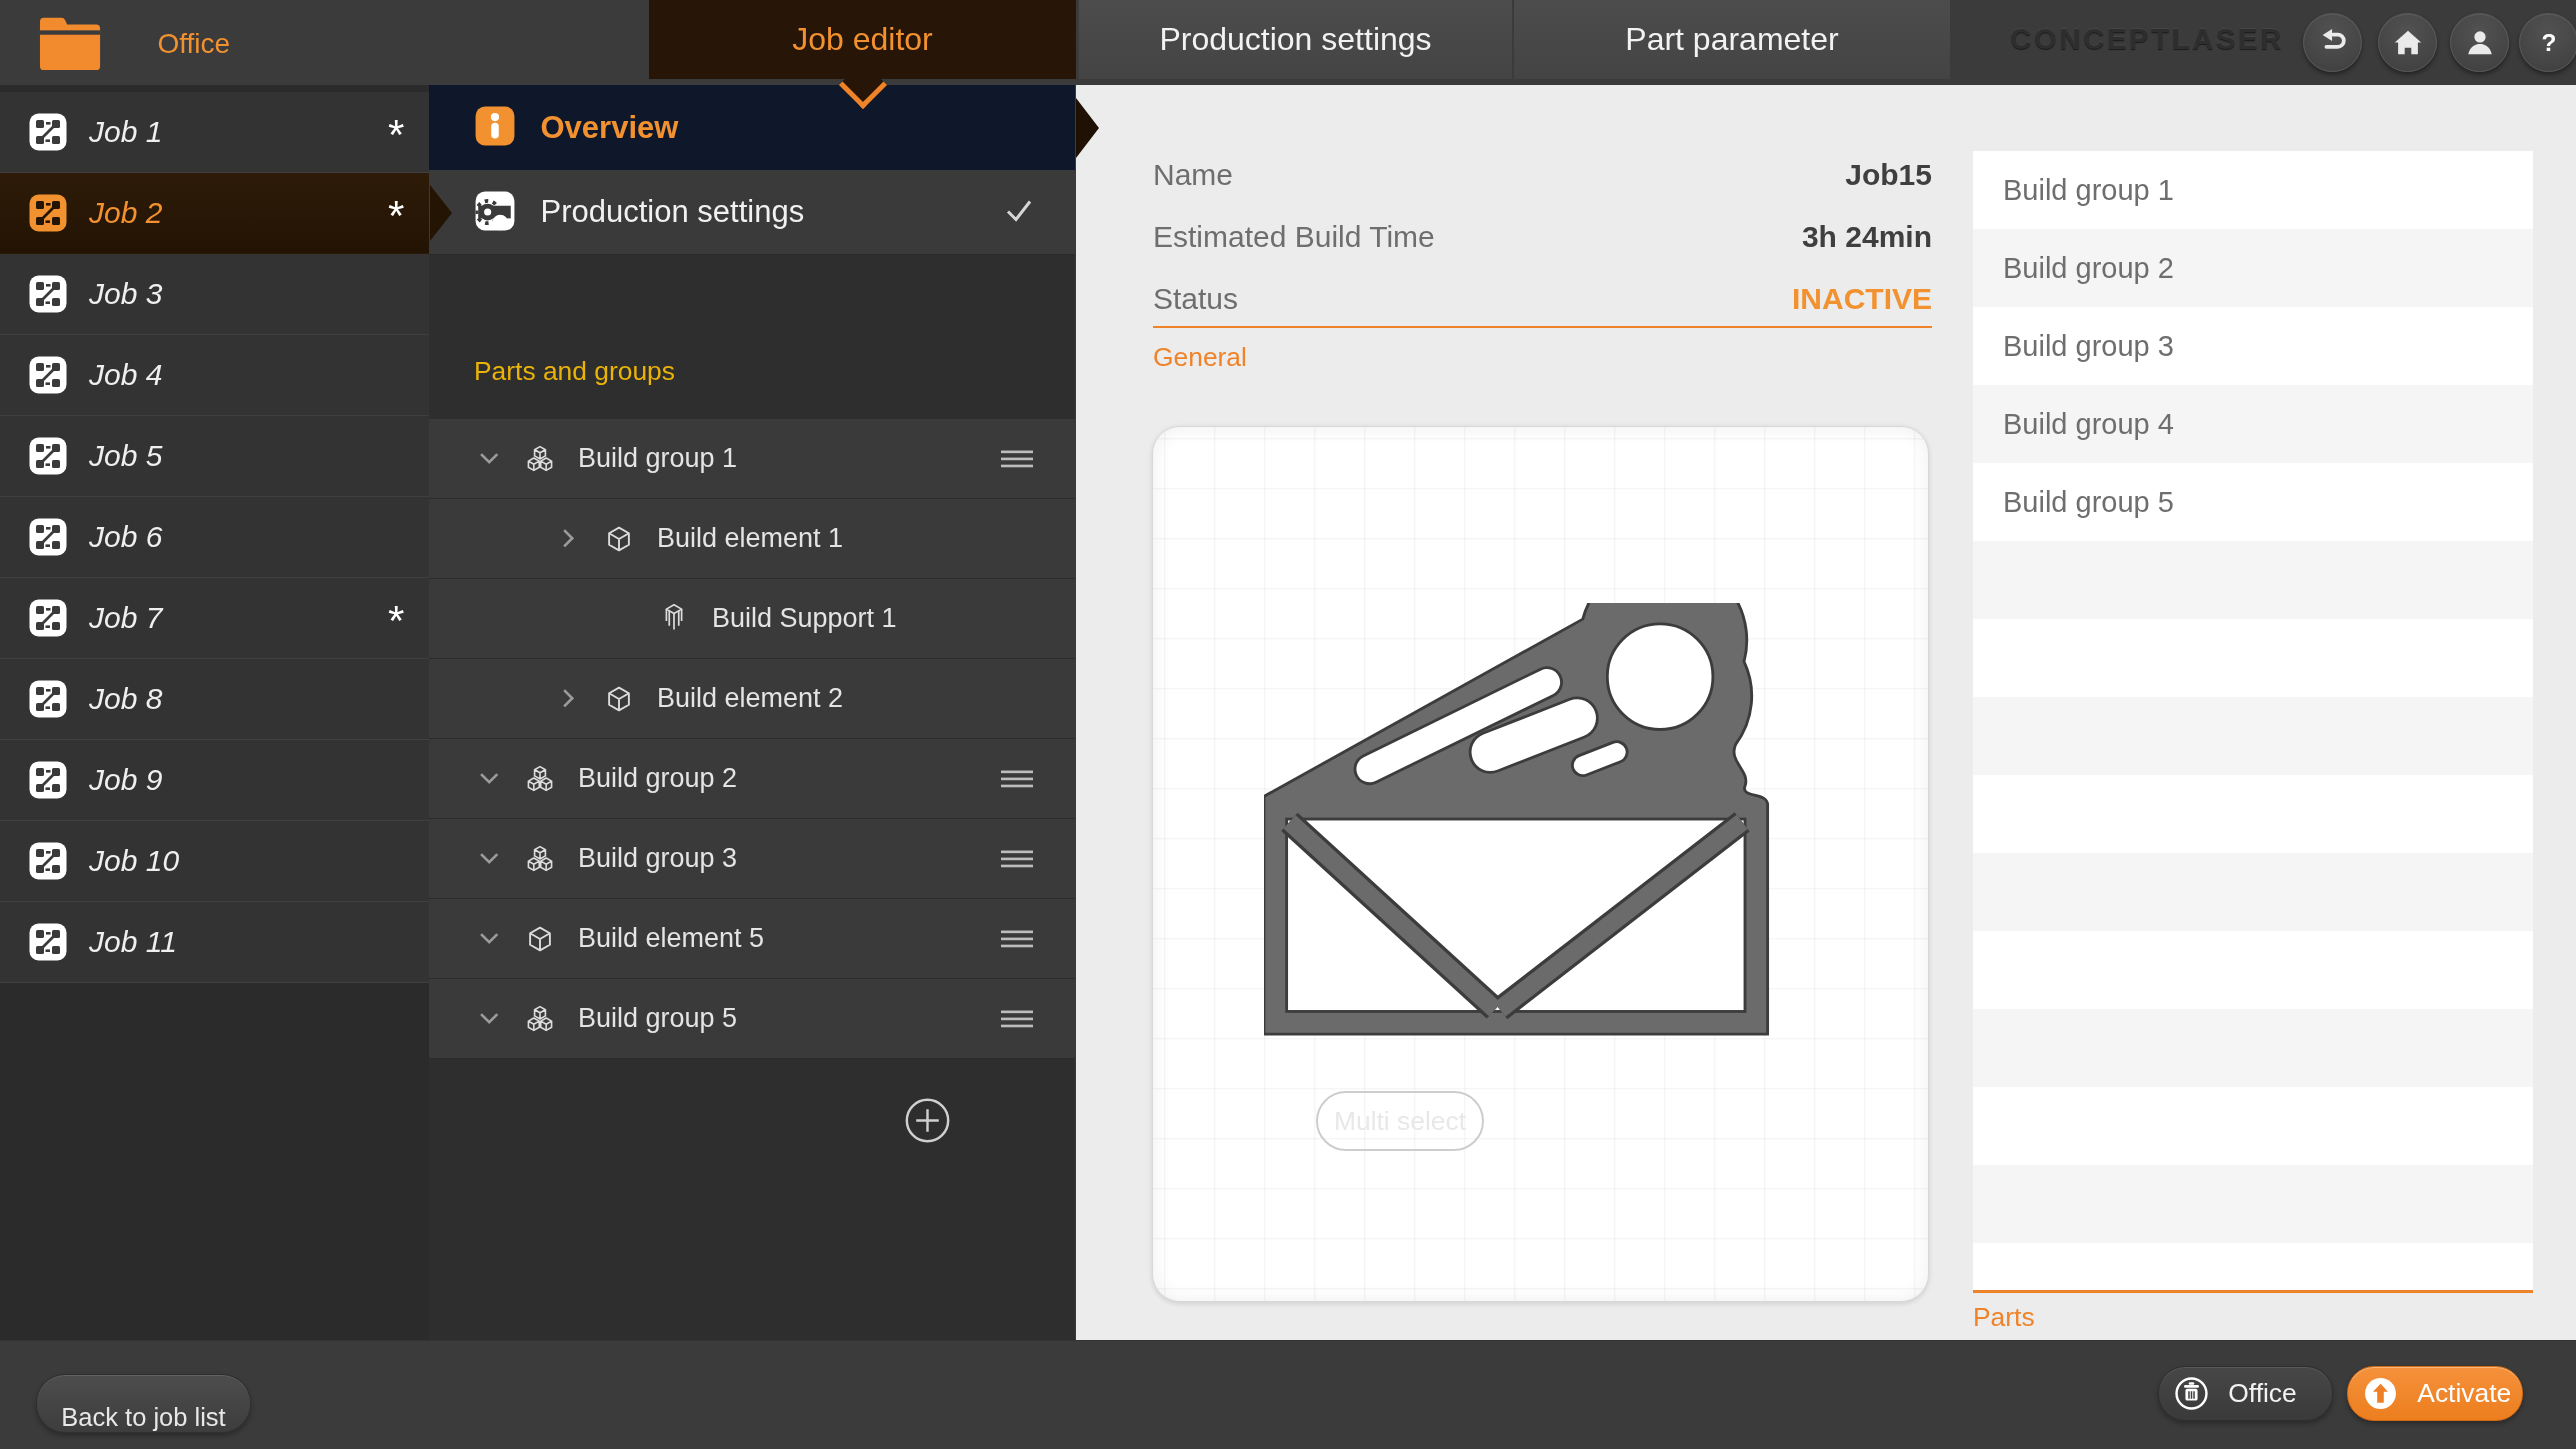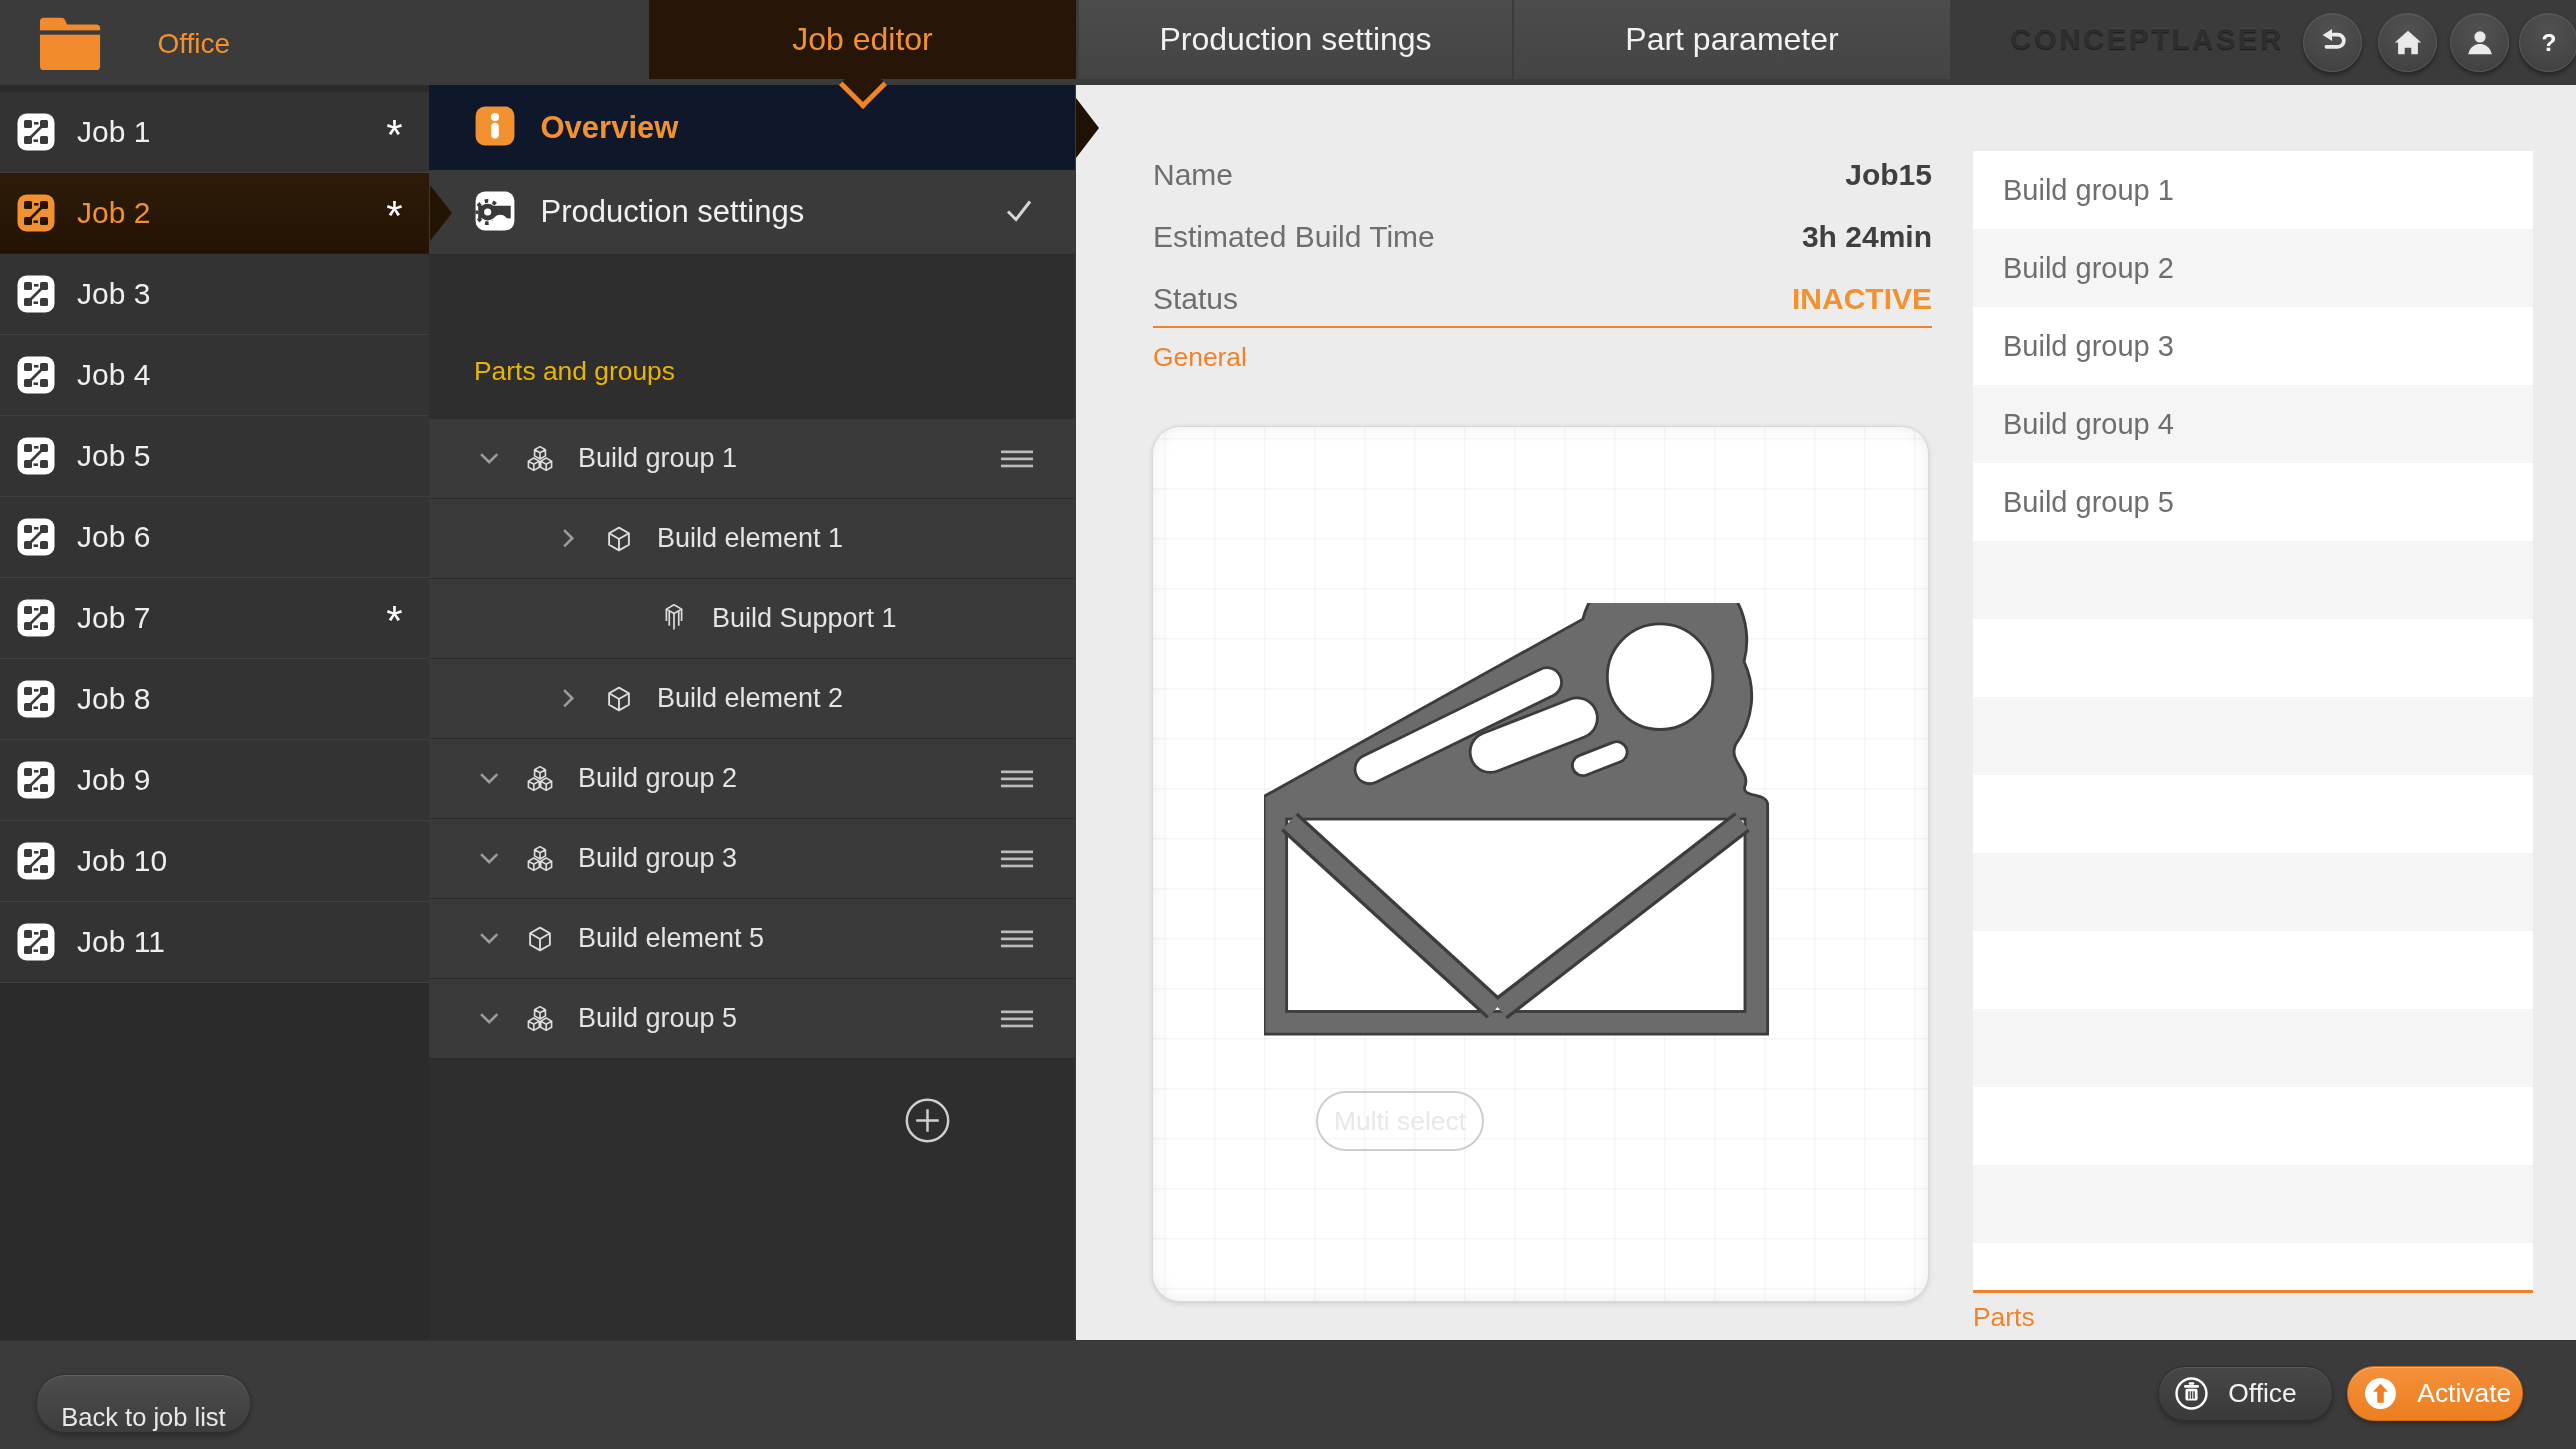--- a/index.html
+++ b/index.html
@@ -24,21 +24,21 @@
   .hbtn { position:absolute; top:13.2px; width:59px; height:59px; border-radius:50%;
     background:radial-gradient(circle at 50% 32%, #525252, #3e3e3e); border:0.9px solid #5a5a5a;
     box-shadow:0 2.8px 4.7px rgba(0,0,0,0.4), inset 0 0.9px 0 rgba(255,255,255,0.08);
     display:flex; align-items:center; justify-content:center; cursor:pointer; }
   #hbtn-undo { left:2303px; } #hbtn-home { left:2378px; } #hbtn-user { left:2450px; } #hbtn-help { left:2519px; }
 
   
   #sidebar { position:absolute; left:0; top:85px; width:429px; height:1255px; background:#2b2b2b; z-index:6; }
   #job-rows { position:absolute; left:0; top:6.6px; width:429px; }
   .job-row { position:relative; height:81px; background:#333333; border-bottom:1.9px solid #3f3f3f;
-    display:flex; align-items:center; padding-left:16px; cursor:pointer; }
+    display:flex; align-items:center; padding-left:28px; cursor:pointer;font-style:italic; }
   .job-row .j-icon { width:40px; height:40px; margin-right:21px; flex:0 0 auto; display:flex; }
   .job-row .j-label { font-size:30px; color:#efefef; flex:1; }
   .job-row .j-star { position:absolute; right:26.4px; top:50%; transform:translateY(-44%); color:#ffffff; font-size:42px; }
   .job-row.selected { background:linear-gradient(180deg,#2e1c09,#231303); border-bottom:1.9px solid #2b1a08; }
   .job-row.selected .j-label { color:#f2912f; }
   .row-arrow { position:absolute; right:-22.6px; top:50%; margin-top:-28px; width:0; height:0;
     border-top:28px solid transparent; border-bottom:28px solid transparent; border-left:22.6px solid #241403; z-index:9; }
 
   
   #jobpanel { position:absolute; left:429px; top:85px; width:646px; height:1255px; background:#2e2e2e; z-index:5; }

